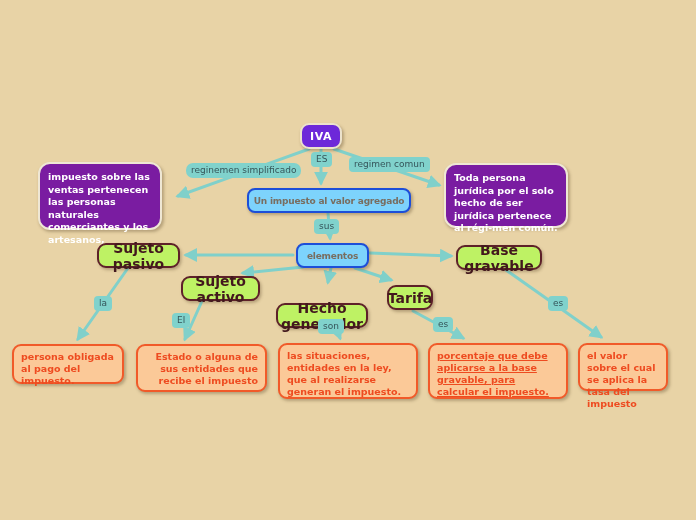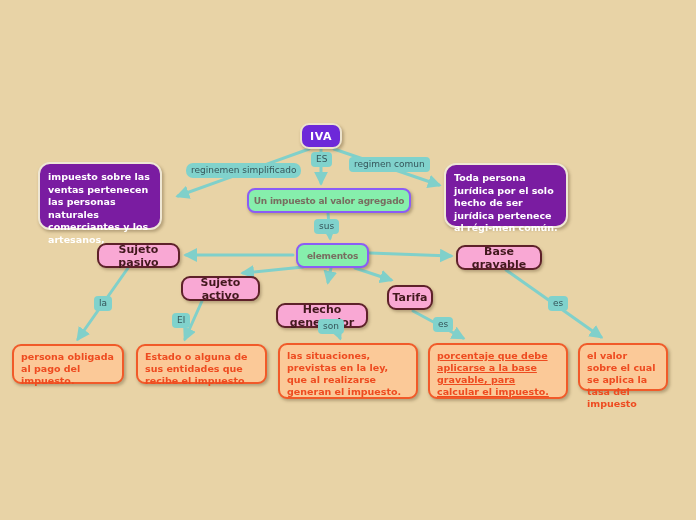--- a/index.html
+++ b/index.html
@@ -26,28 +26,28 @@
     font-size:11px; letter-spacing:0.5px;
   }
   .node-purple {
     background:#7a1ca1; color:#ffffff;
     border:2px solid #efe7d4; border-radius:12px;
     font-size:9.5px; line-height:12.5px;
     align-items:flex-start; justify-content:flex-start; text-align:left;
     padding:7px 8px;
   }
   .node-tan {
-    background:#86efac; color:#786d60;
-    border:2px solid #8b5cf6; border-radius:8px;
+    background:#7dd3fc; color:#786d60;
+    border:2px solid #1d4ed8; border-radius:8px;
     font-size:9px; letter-spacing:-0.2px;
   }
   .node-pink {
-    background:#f9a8d4; color:#42181d;
+    background:#bef264; color:#42181d;
     border:2px solid #5e2129; border-radius:9px;
-    font-size:11px;
+    font-size:14px;
   }
   .node-orange {
     background:#fbc998; color:#ee4b20;
     border:2px solid #f15a29; border-radius:9px;
     font-size:9.5px; line-height:12px;
     align-items:flex-start; justify-content:flex-start; text-align:left;
     padding:5px 7px;
   }
   .edge-label {
     position:absolute; z-index:3;
@@ -101,23 +101,23 @@
   <div class="node node-pink" style="left:181px; top:276px; width:79px; height:25px;">Sujeto activo</div>
 
   <div class="node node-pink" style="left:276px; top:287px; width:92px; height:25px;margin-top:16px;">Hecho generador</div>
 
   <div class="node node-pink" style="left:387px; top:285px; width:46px; height:25px;">Tarifa</div>
 
   <div class="node node-pink" style="left:456px; top:245px; width:86px; height:25px;">Base gravable</div>
 
   <div class="node node-orange" style="left:12px; top:344px; width:112px; height:40px;">persona obligada al pago del impuesto.</div>
 
-  <div class="node node-orange" style="left:136px; top:344px; width:131px; height:40px;">Estado o alguna de sus entidades que recibe el impuesto</div>
+  <div class="node node-orange" style="left:136px; top:344px; width:131px; height:48px;text-align:right;">Estado o alguna de sus entidades que recibe el impuesto</div>
 
-  <div class="node node-orange" style="left:278px; top:343px; width:140px; height:56px;">las situaciones, previstas en la ley, que al realizarse generan el impuesto.</div>
+  <div class="node node-orange" style="left:278px; top:343px; width:140px; height:56px;">las situaciones, entidades en la ley, que al realizarse generan el impuesto.</div>
 
   <div class="node node-orange" style="left:428px; top:343px; width:140px; height:56px;text-decoration:underline;">porcentaje que debe aplicarse a la base gravable, para calcular el impuesto.</div>
 
   <div class="node node-orange" style="left:578px; top:343px; width:90px; height:48px;">el valor sobre el cual se aplica la tasa del impuesto</div>
 
   <div class="edge-label" style="left:186px; top:163px;border-radius:7px;">reginemen simplificado</div>
 
   <div class="edge-label" style="left:311px; top:152px;">ES</div>
 
   <div class="edge-label" style="left:349px; top:157px;">regimen comun</div>

